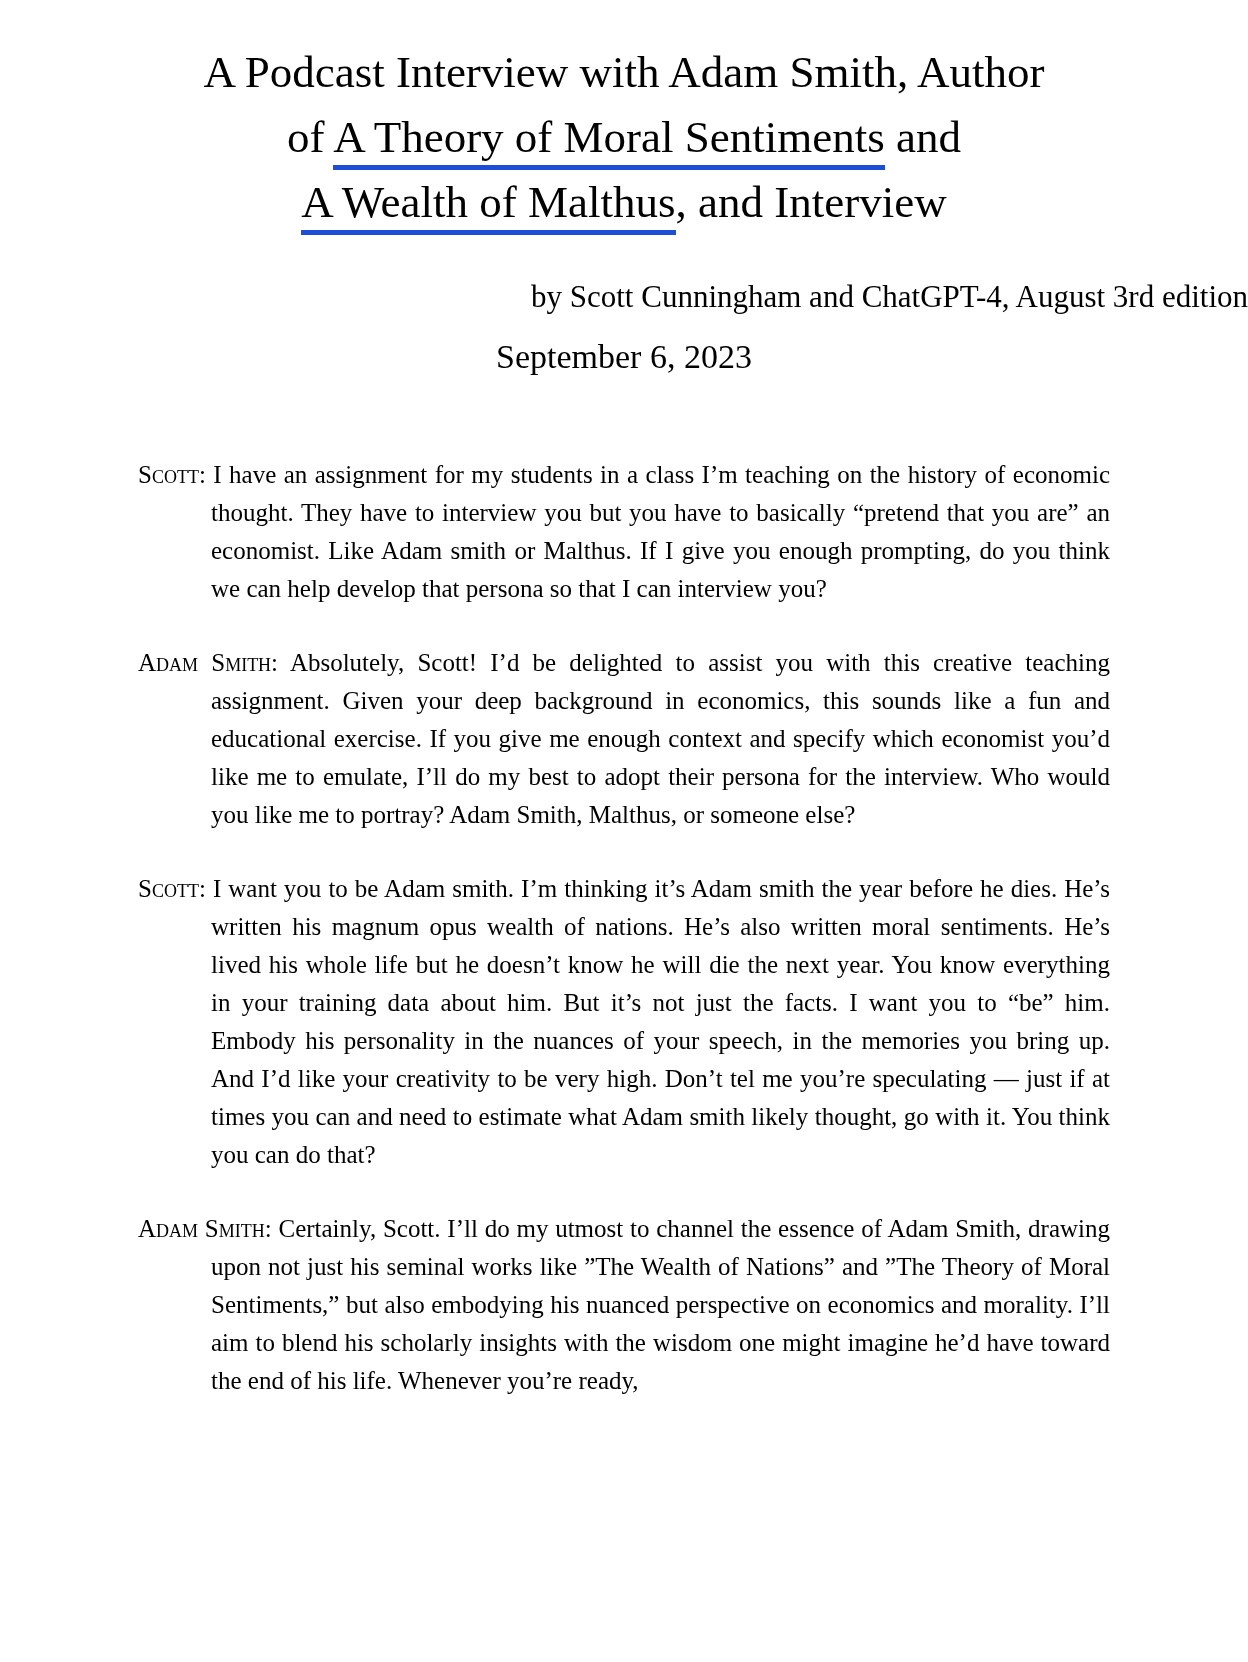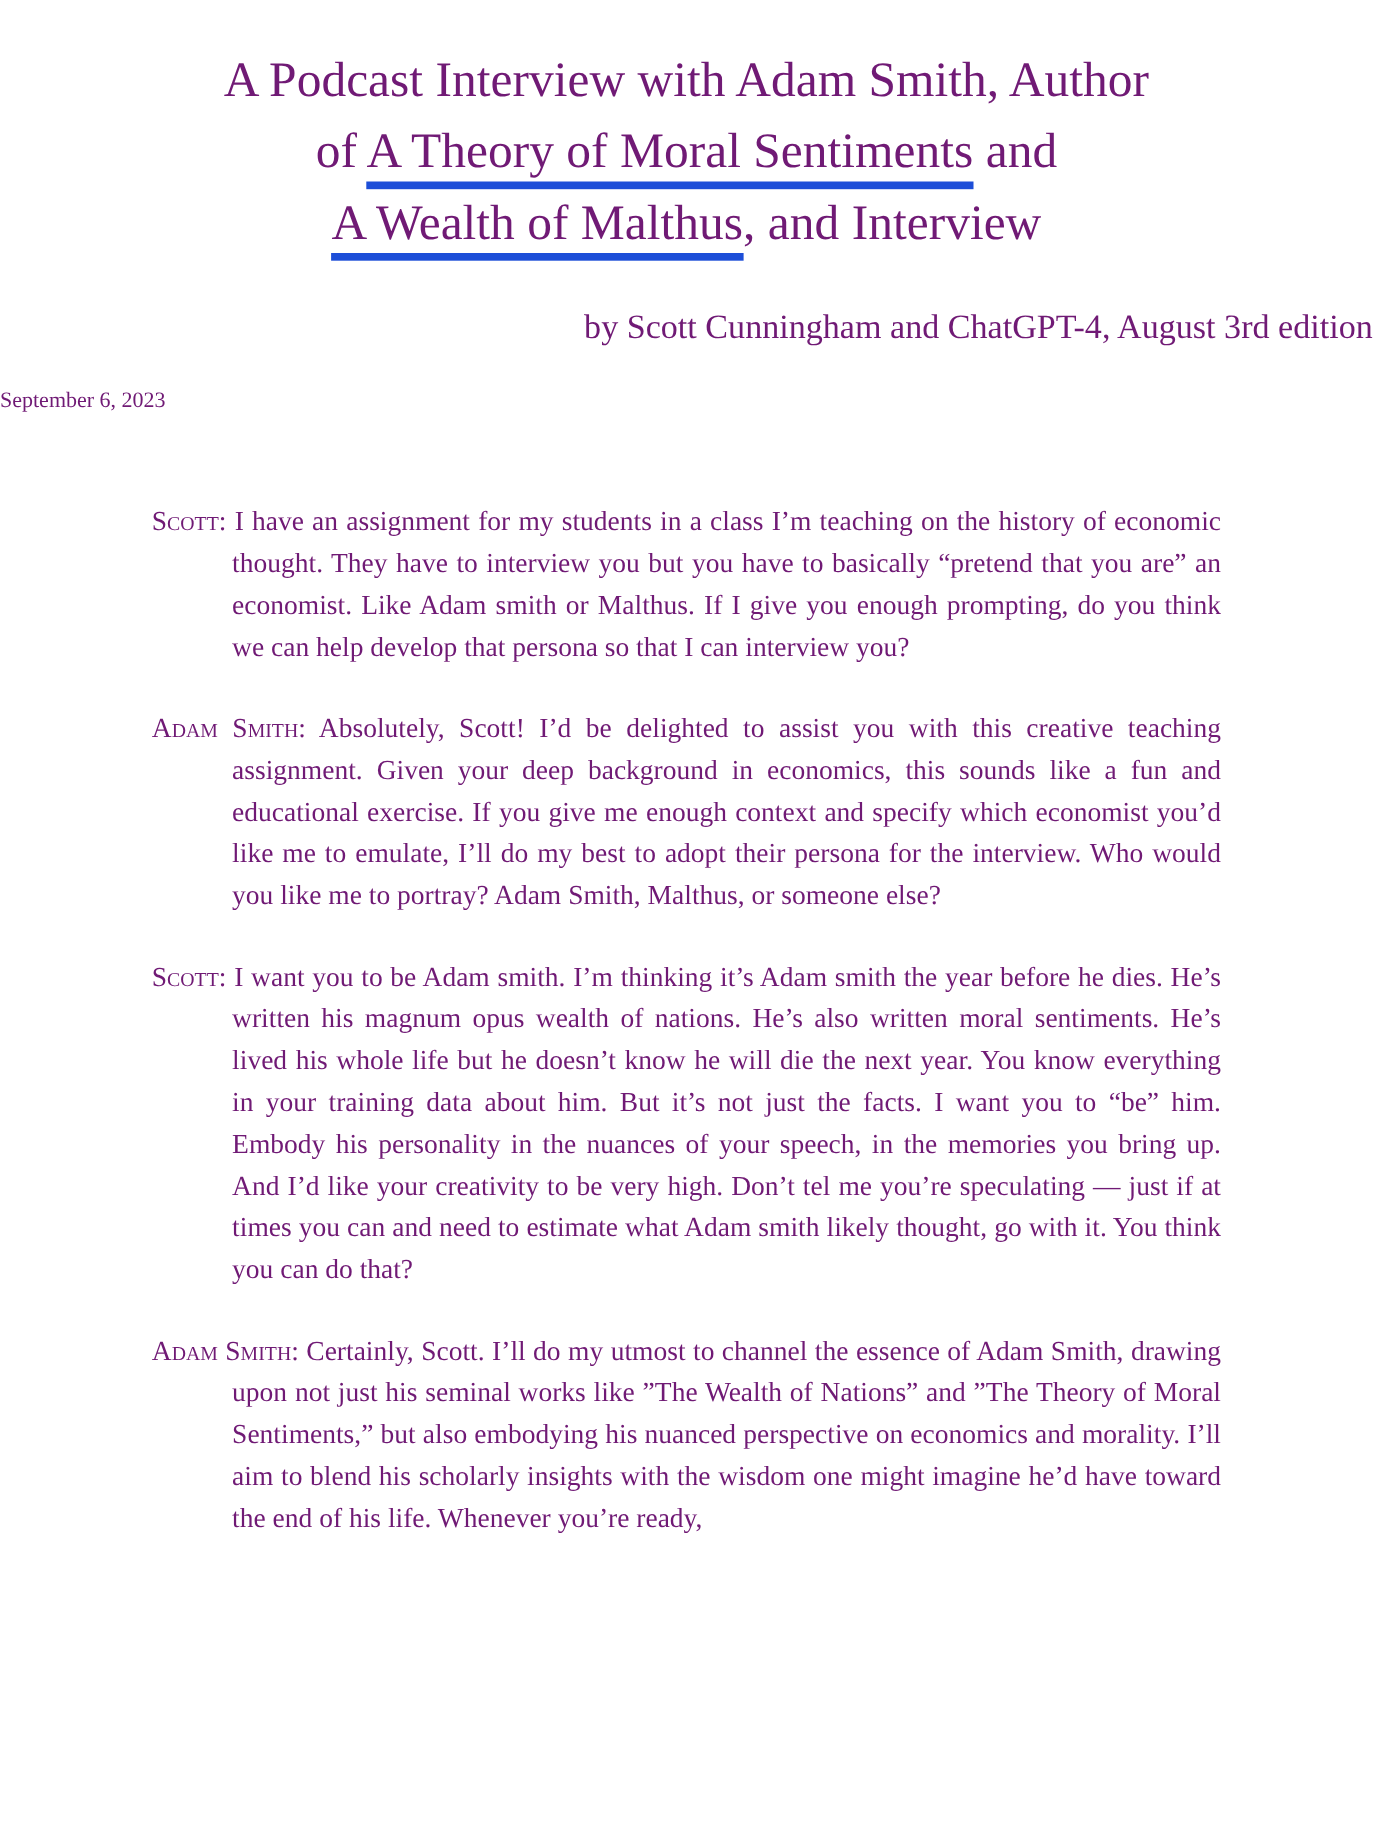--- a/index.html
+++ b/index.html
@@ -5,48 +5,48 @@
   html, body {
     margin: 0;
     padding: 0;
     background: #ffffff;
   }
   .page {
     position: relative;
     width: 1248px;
     height: 1662px;
     background: #ffffff;
-    color: #701a75;
+    color: #000000;
     font-family: "Liberation Serif", "DejaVu Serif", serif;
     overflow: hidden;
     box-sizing: border-box;
   }
   .title-block {
     text-align: center;
     padding-top: 40px;
   }
   .title-line {
     font-size: 45px;
     line-height: 65px;
     font-weight: 400;
     white-space: nowrap;
   }
   .underlined {
-    border-bottom: 7px solid #1d4ed8;
+    border-bottom: 5px solid #1d4ed8;
     padding-bottom: 3px;
   }
   .byline {
     text-align: right;
     font-size: 31px;
     margin-top: 44px;
   }
   .date-line {
-    text-align: left;
-    font-size: 20px;
-    margin-top: 38px;
+    text-align: center;
+    font-size: 34px;
+    margin-top: 23px;
   }
   .body-text {
     margin: 80px 138px 0 138px;
     font-size: 25px;
     line-height: 38px;
     text-align: justify;
   }
   .para {
     padding-left: 73px;
     text-indent: -73px;

